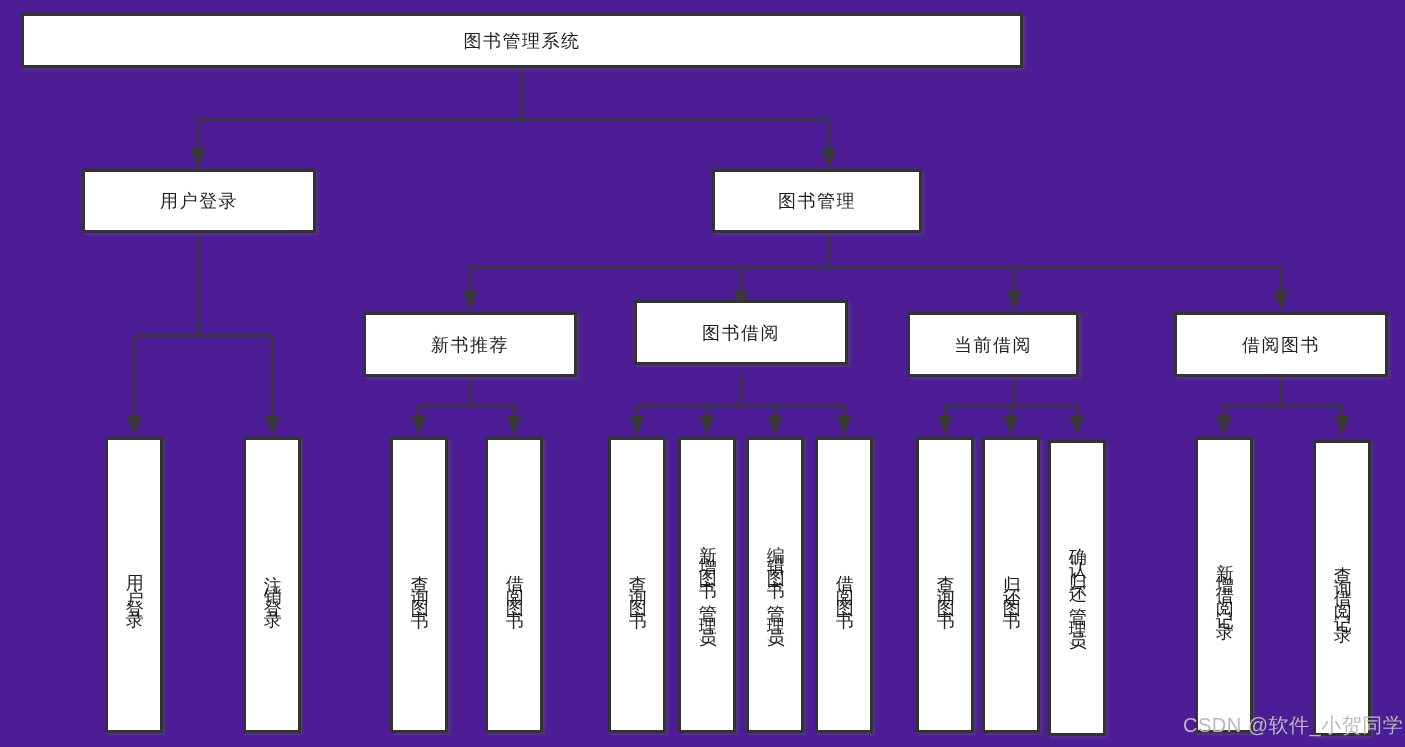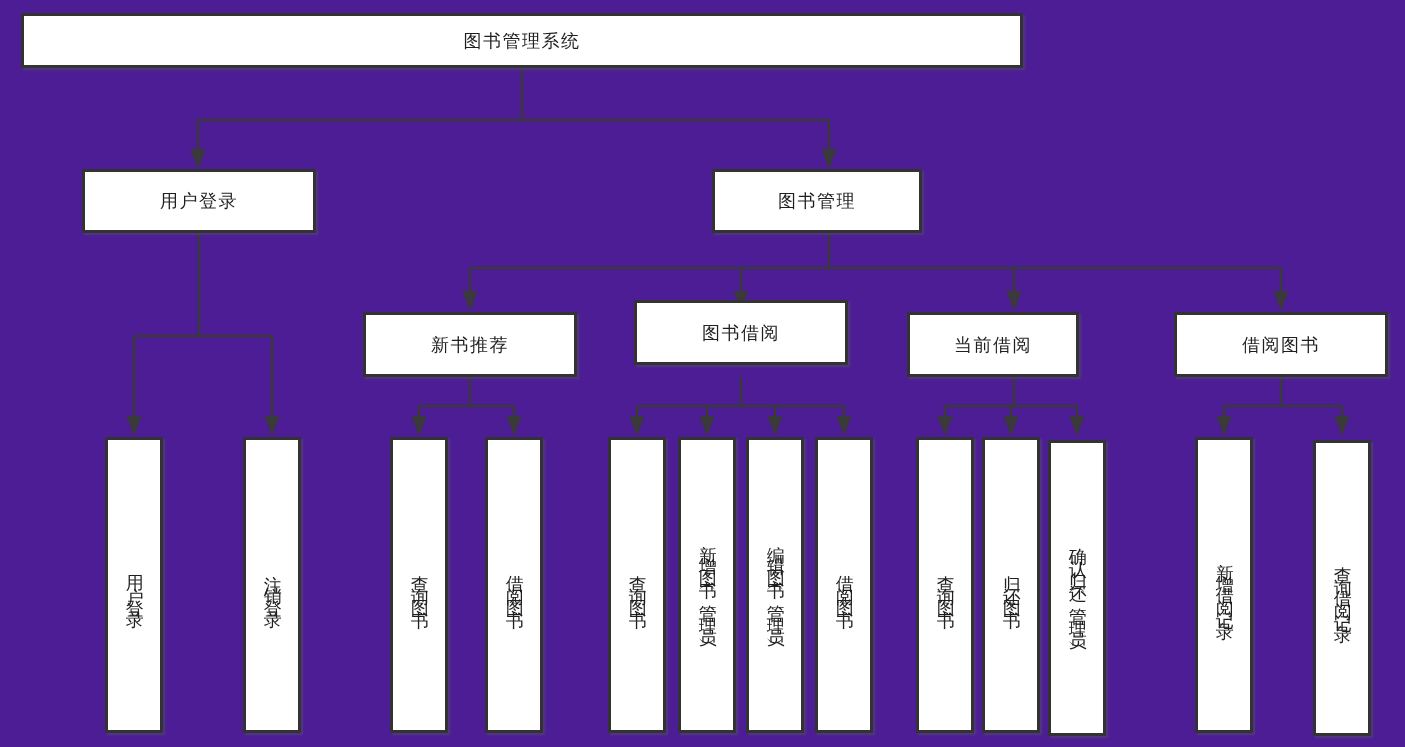--- a/index.html
+++ b/index.html
@@ -156,14 +156,15 @@
     <span class="vtext">确认归还（管理员）</span>
   </div>
 
   <div class="node" style="left:1195px;top:437px;width:58px;height:296px;">
     <span class="vtext">新增借阅记录</span>
   </div>
   <div class="node" style="left:1313px;top:440px;width:58px;height:296px;">
     <span class="vtext">查询借阅记录</span>
   </div>
 
+  <div class="watermark">CSDN @软件_小贺同学</div>
 
 </div>
 
 </body></html>

